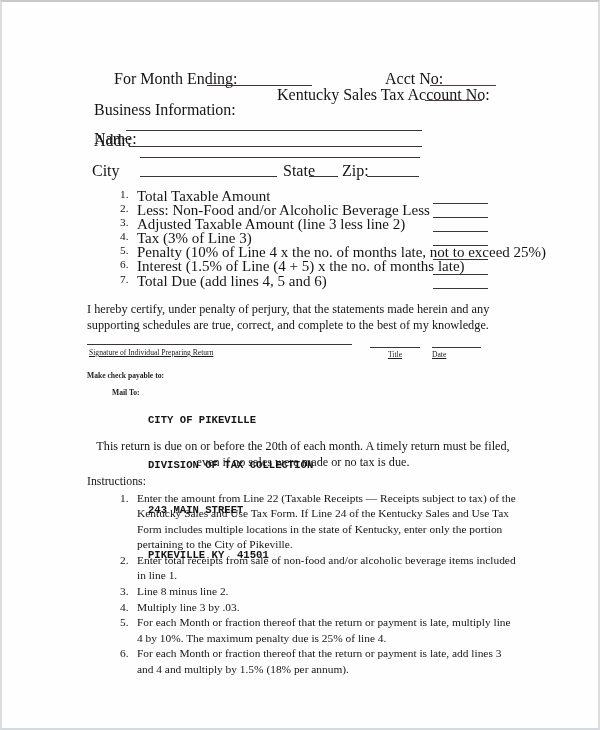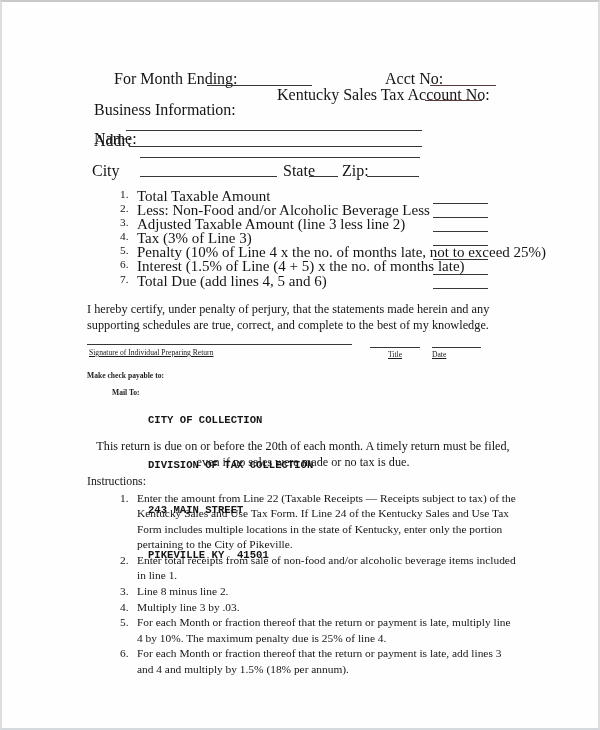--- a/index.html
+++ b/index.html
@@ -126,21 +126,21 @@
   <div class="abs rule2" style="left:368px;top:345px;width:50px;"></div>
   <span class="abs small" style="left:368px;top:348px;width:50px;text-align:center;">Title</span>
 
   <div class="abs rule2" style="left:430px;top:345px;width:49px;"></div>
   <span class="abs small" style="left:430px;top:348px;width:49px;text-align:left;">Date</span>
 
   <span class="abs smallb" style="left:85px;top:369px;">Make check payable to:</span>
 
   <span class="abs smallb" style="left:110px;top:386px;">Mail To:</span>
   <div class="abs mono" style="left:146px;top:381px;">
-    <div>CITY OF COLLECTION</div>
+    <div>CITY OF PIKEVILLE</div>
     <div>DIVISION OF TAX COLLECTION</div>
     <div>243 MAIN STREET</div>
     <div>PIKEVILLE KY  41501</div>
   </div>
 
   <div class="abs duenote">
     <div>This return is due on or before the 20th of each month. A timely return must be filed,</div>
     <div>even if no sales were made or no tax is due.</div>
   </div>
 

